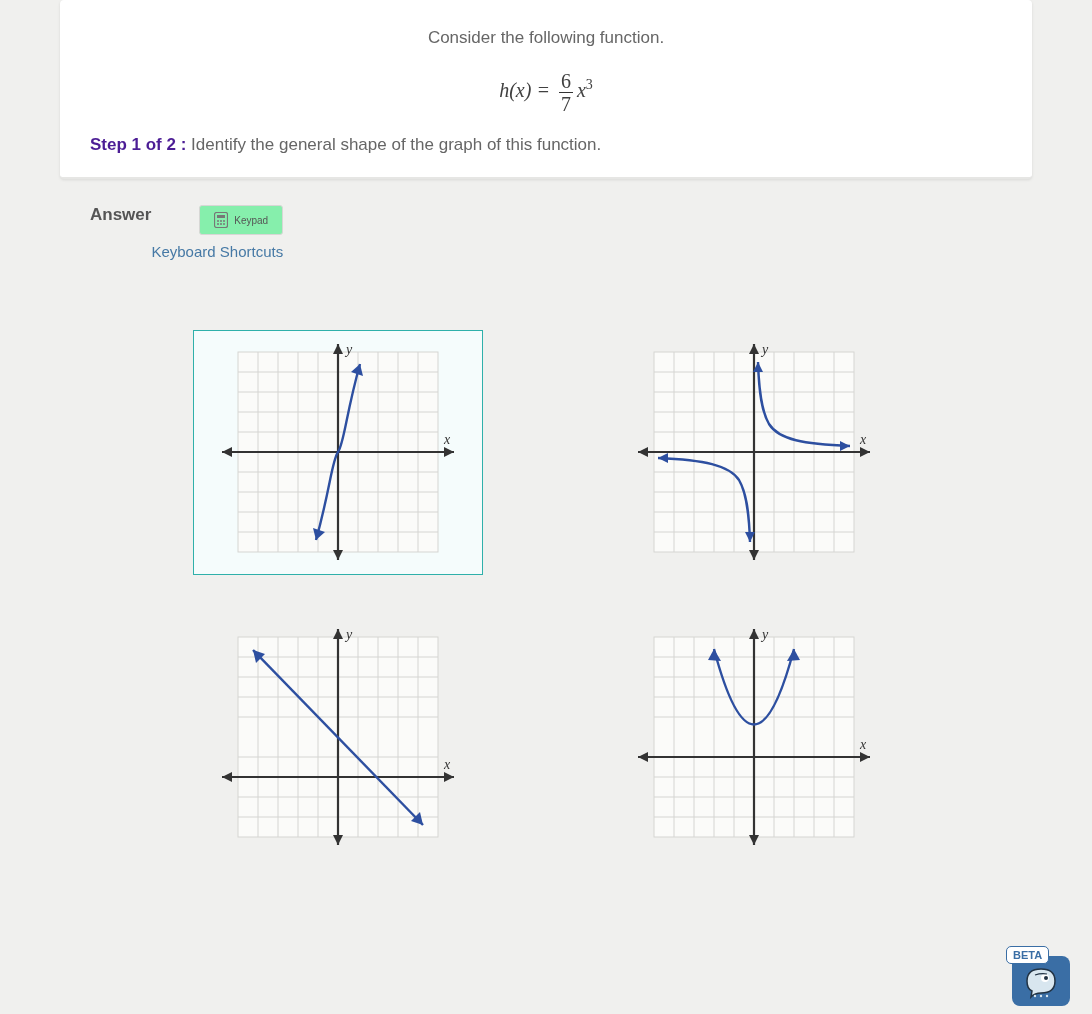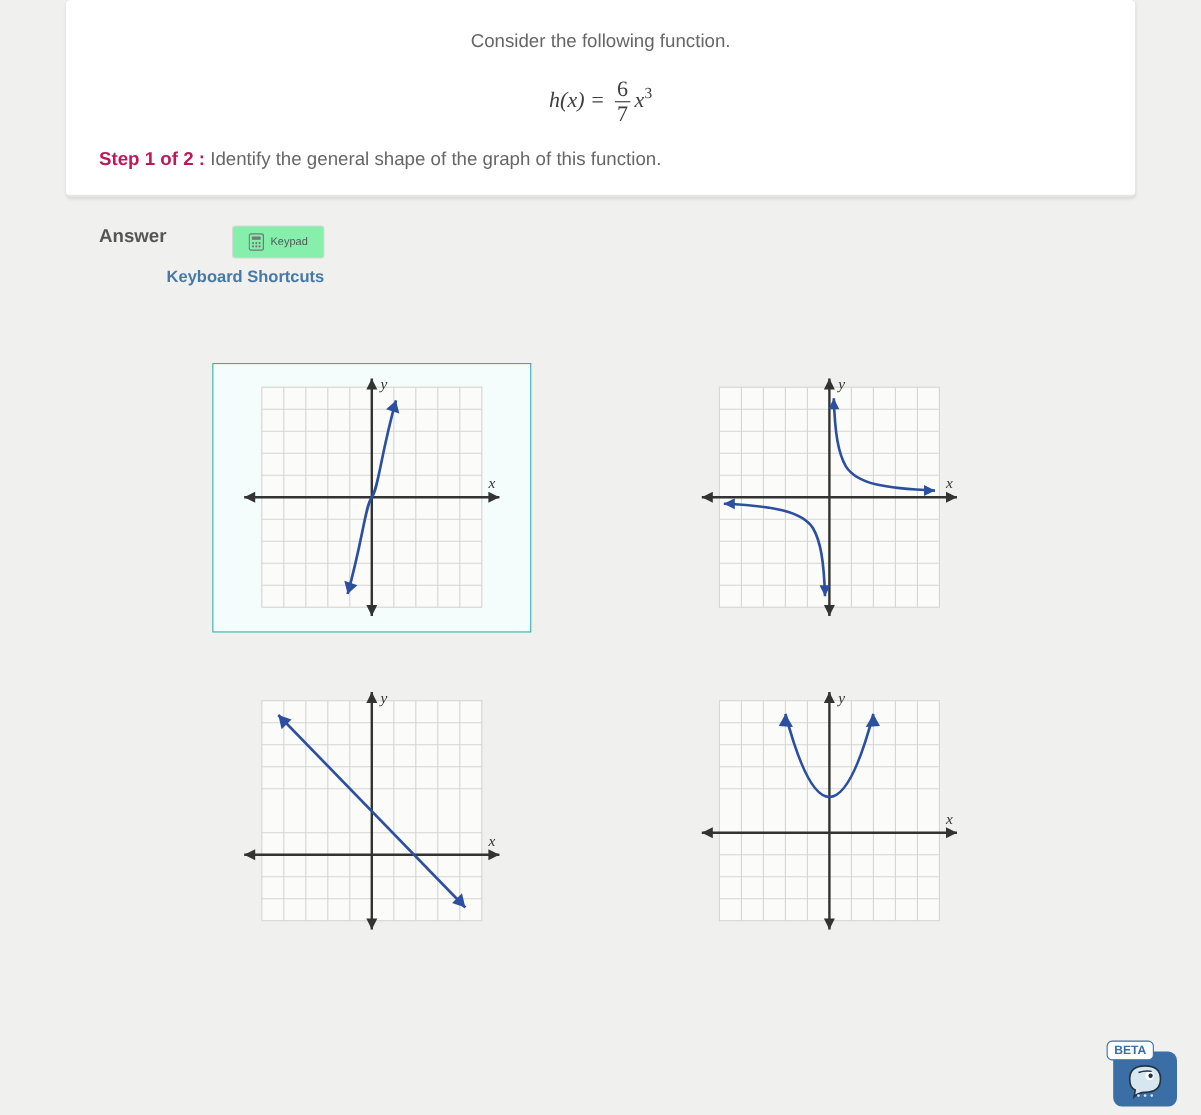--- a/index.html
+++ b/index.html
@@ -29,21 +29,21 @@
     margin: 22px 0 18px 0;
     font-family: "Times New Roman", serif;
     font-size: 20px;
     color: #404040;
   }
   .frac { display: inline-block; vertical-align: middle; text-align: center; margin: 0 4px; }
   .frac .num { display: block; border-bottom: 1.2px solid #333; padding: 0 2px; line-height: 1.1; }
   .frac .den { display: block; padding: 0 2px; line-height: 1.1; }
   .sup { font-size: 0.7em; vertical-align: super; }
   .step-line { font-size: 17px; color: #666; margin-top: 20px; }
-  .step-line strong { color: #be185d; font-weight: 700; }
+  .step-line strong { color: #4c1d95; font-weight: 700; }
 
   .answer-area {
     margin: 0 60px;
     padding: 26px 30px 0 30px;
     position: relative;
   }
   .answer-header { display: flex; align-items: flex-start; }
   .answer-title { font-weight: 700; font-size: 17px; color: #555; }
   .keypad-box {
     text-align: right;
@@ -57,21 +57,21 @@
     display: inline-flex;
     align-items: center;
     gap: 6px;
     color: #555;
     cursor: pointer;
     font-size: 10px;
   }
   .keypad-btn .kp-icon {
     width: 14px; height: 16px; display: inline-block;
   }
-  .shortcuts-link { color: #4679a5; margin-top: 8px; display: block; cursor: pointer; font-weight: bold; }
+  .shortcuts-link { color: #4679a5; margin-top: 8px; display: block; cursor: pointer; }
 
   .choices {
     display: grid;
     grid-template-columns: 1fr 1fr;
     column-gap: 40px;
     row-gap: 40px;
     margin-top: 70px;
     padding: 0 60px;
   }
   .choice {

